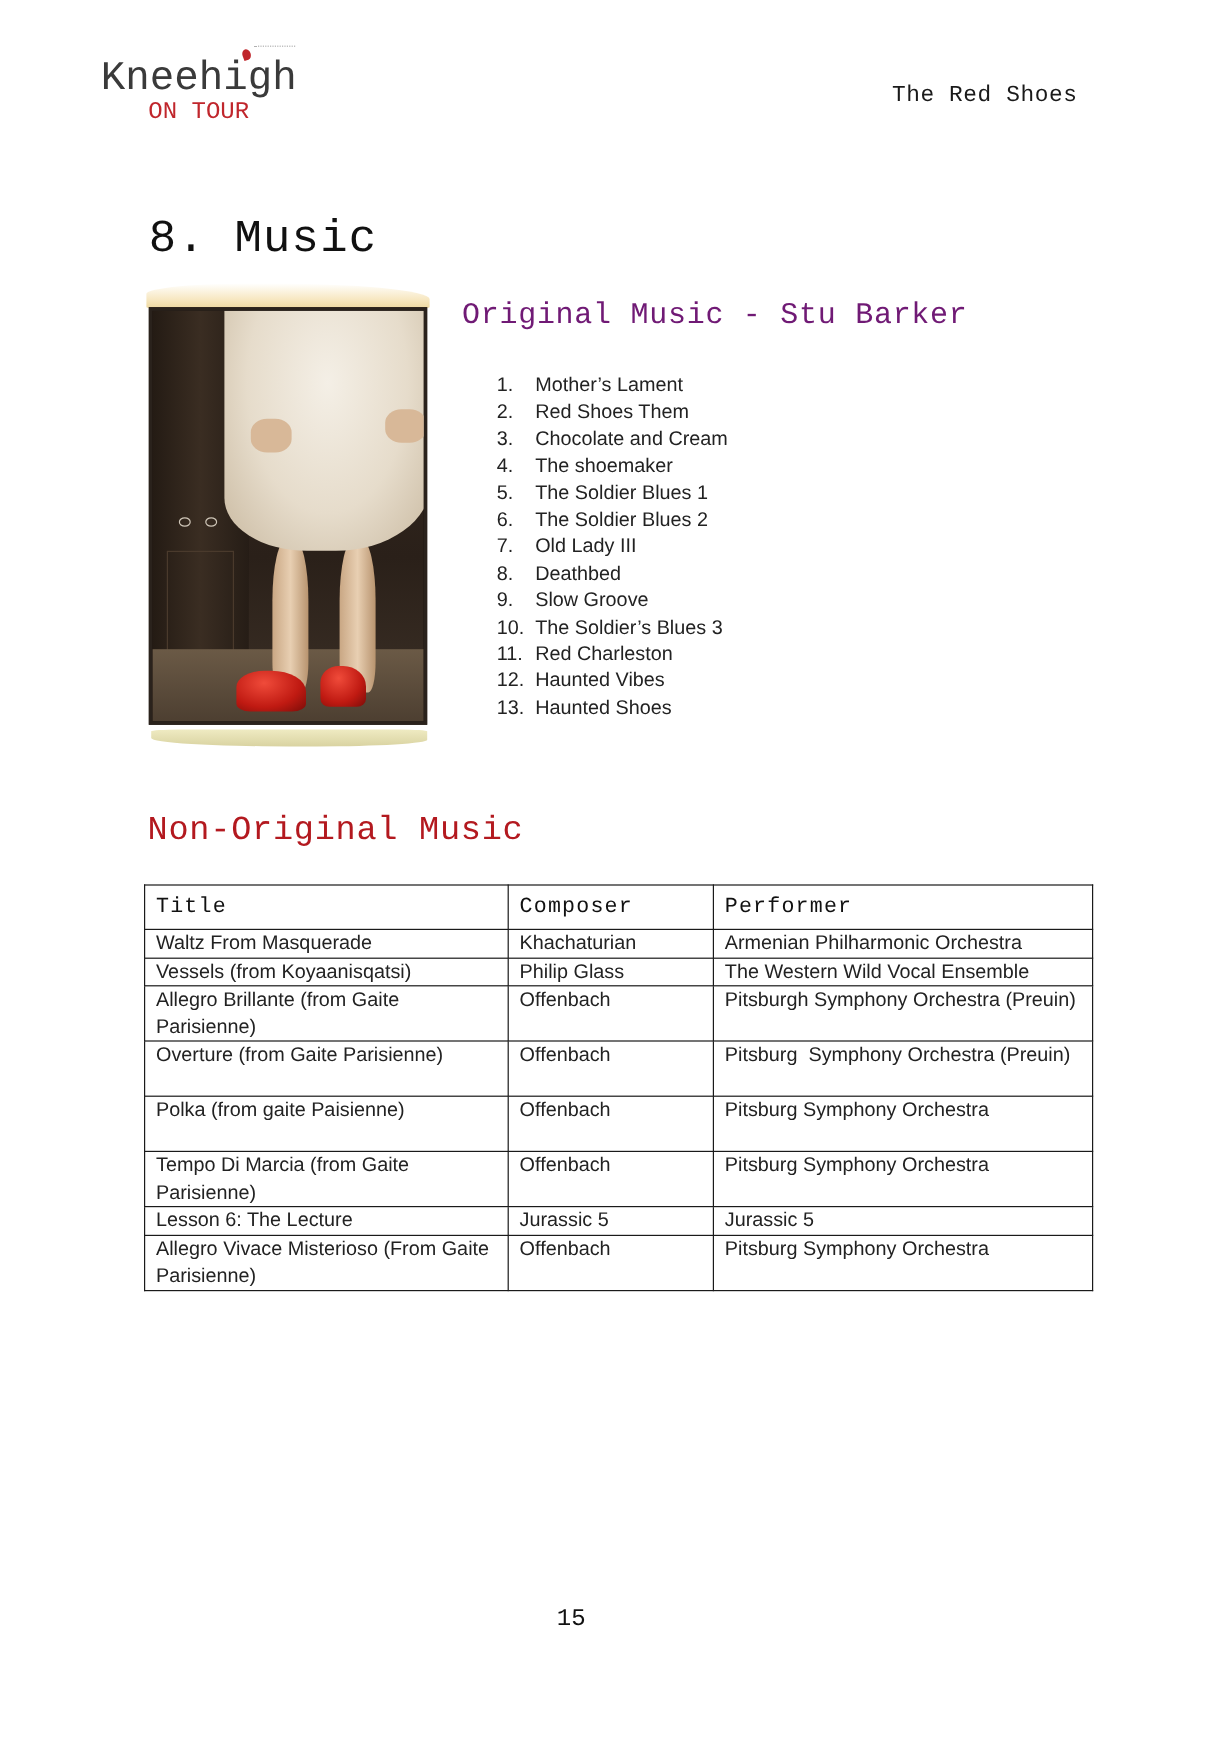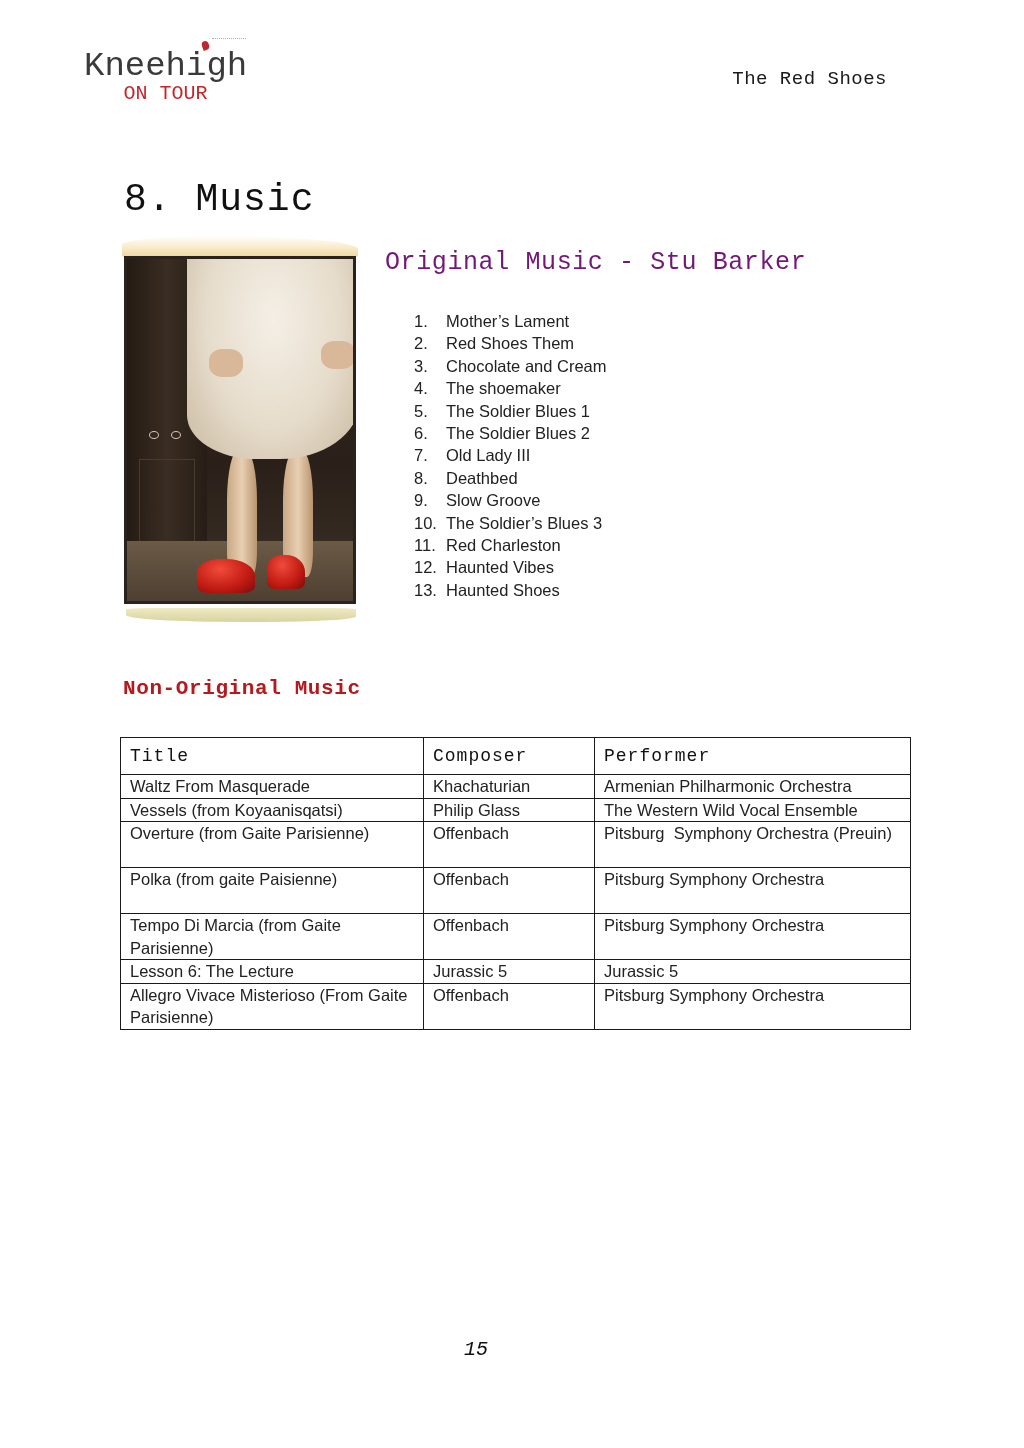--- a/index.html
+++ b/index.html
@@ -5,21 +5,21 @@
   html, body { margin: 0; padding: 0; background: #ffffff; }
   body { width: 1024px; height: 1448px; position: relative; overflow: hidden; }
 
   
   .logo { position: absolute; left: 84px; top: 48px; text-align: center; }
   .logo-main { font-family: "Liberation Mono", "DejaVu Sans Mono", monospace; font-size: 34px; color: #3a3a3a; letter-spacing: 0px; line-height: 36px; position: relative; }
   .logo-sub { font-family: "Liberation Mono", "DejaVu Sans Mono", monospace; font-size: 20px; color: #c0262c; line-height: 24px; margin-top: -2px; }
   .logo-drop { position: absolute; left: 118px; top: -7px; width: 7px; height: 9px; background: #c0262c; border-radius: 50% 50% 50% 0; transform: rotate(-20deg); }
   .logo-dots { position: absolute; left: 128px; top: -10px; width: 34px; border-top: 1px dotted #b0b0b0; }
 
-  .running-title { position: absolute; right: 137px; top: 68px; font-family: "Liberation Mono", "DejaVu Sans Mono", monospace; font-size: 19px; color: #1a1a1a; letter-spacing: 0.5px; }
+  .running-title { position: absolute; right: 126px; top: 68px; font-family: "Liberation Mono", "DejaVu Sans Mono", monospace; font-size: 19px; color: #1a1a1a; letter-spacing: 0.5px; }
 
   .section-title { position: absolute; left: 124px; top: 178px; font-family: "Liberation Mono", "DejaVu Sans Mono", monospace; font-size: 38px; color: #111; letter-spacing: 1px; }
 
   
   .photo-wrap { position: absolute; left: 118px; top: 236px; width: 244px; height: 392px; }
   .photo-top-stain { position: absolute; left: 4px; top: 0; width: 236px; height: 22px; background: linear-gradient(180deg, #fff 0%, #f6e4b8 60%, #e9cf8a 100%); border-radius: 40% 60% 10% 10%; opacity: 0.85; }
   .photo-frame { position: absolute; left: 6px; top: 20px; width: 232px; height: 348px; background: #1e1610; border: 3px solid #2a221c; box-sizing: border-box; overflow: hidden; }
   .photo-door { position: absolute; left: 0; top: 0; width: 80px; height: 100%; background: linear-gradient(90deg, #241b14, #3a2d22 50%, #261d16); }
   .door-panel { position: absolute; left: 12px; top: 200px; width: 54px; height: 110px; border: 1px solid #4a3a2c; }
   .door-knob { position: absolute; width: 8px; height: 6px; border: 1.5px solid #cfc6b8; border-radius: 50%; top: 172px; }
@@ -31,30 +31,30 @@
   .shoe { position: absolute; height: 34px; background: radial-gradient(ellipse at 40% 30%, #f04b3a, #c01a12 60%, #7a0c08); border-radius: 40% 50% 20% 20%; }
   .photo-bottom-stain { position: absolute; left: 8px; top: 372px; width: 230px; height: 14px; background: linear-gradient(180deg, #e8e2a8, #c9c079); opacity: 0.7; border-radius: 10% 10% 40% 50%; }
 
   
   .orig-heading { position: absolute; left: 385px; top: 248px; font-family: "Liberation Mono", "DejaVu Sans Mono", monospace; font-size: 25px; color: #701a75; letter-spacing: 0.6px; }
   .track-list { position: absolute; left: 414px; top: 310px; margin: 0; padding: 0; list-style: none; font-family: "Liberation Sans", "DejaVu Sans", sans-serif; font-size: 16.5px; color: #222; }
   .track-list li { height: 22.4px; line-height: 22.4px; display: flex; }
   .track-num { width: 32px; display: inline-block; }
 
   
-  .nonorig-heading { position: absolute; left: 123px; top: 677px; font-family: "Liberation Mono", "DejaVu Sans Mono", monospace; font-size: 21px; color: #b3191f; letter-spacing: 0.6px; font-weight: bold; }
+  .nonorig-heading { position: absolute; left: 123px; top: 677px; font-family: "Liberation Mono", "DejaVu Sans Mono", monospace; font-size: 28px; color: #b3191f; letter-spacing: 0.6px; font-weight: normal; }
 
   table.music { position: absolute; left: 120px; top: 737px; width: 791px; border-collapse: collapse; font-family: "Liberation Sans", "DejaVu Sans", sans-serif; font-size: 16.5px; color: #222; }
   table.music th, table.music td { border: 1.6px solid #1a1a1a; text-align: left; vertical-align: top; padding: 0 9px; line-height: 22.5px; }
   table.music th { font-family: "Liberation Mono", "DejaVu Sans Mono", monospace; font-weight: normal; font-size: 18px; letter-spacing: 1px; height: 36px; vertical-align: middle; color: #111; }
   .col-title { width: 284px; }
   .col-composer { width: 152px; }
   tr.tall td { height: 45px; }
 
-  .page-number { position: absolute; left: 0; width: 952px; top: 1338px; text-align: center; font-family: "Liberation Mono", "DejaVu Sans Mono", monospace; font-size: 20px; color: #111; font-style: italic; }
+  .page-number { position: absolute; left: 0; width: 952px; top: 1338px; text-align: center; font-family: "Liberation Mono", "DejaVu Sans Mono", monospace; font-size: 20px; color: #111; }
 </style>
 </head>
 <body>
 
 <div class="logo">
   <div class="logo-main">
     <span>Kneehigh</span>
     <span class="logo-drop"></span>
     <span class="logo-dots"></span>
   </div>
@@ -156,20 +156,25 @@
       <td>Waltz From Masquerade</td>
       <td>Khachaturian</td>
       <td>Armenian Philharmonic Orchestra</td>
     </tr>
     <tr>
       <td>Vessels (from Koyaanisqatsi)</td>
       <td>Philip Glass</td>
       <td>The Western Wild Vocal Ensemble</td>
     </tr>
     <tr class="tall">
+      <td>Allegro Brillante (from Gaite Parisienne)</td>
+      <td>Offenbach</td>
+      <td>Pitsburgh Symphony Orchestra (Preuin)</td>
+    </tr>
+    <tr class="tall">
       <td>Overture (from Gaite Parisienne)</td>
       <td>Offenbach</td>
       <td style="white-space:pre-wrap">Pitsburg  Symphony Orchestra (Preuin)</td>
     </tr>
     <tr class="tall">
       <td>Polka (from gaite Paisienne)</td>
       <td>Offenbach</td>
       <td>Pitsburg Symphony Orchestra</td>
     </tr>
     <tr class="tall">

